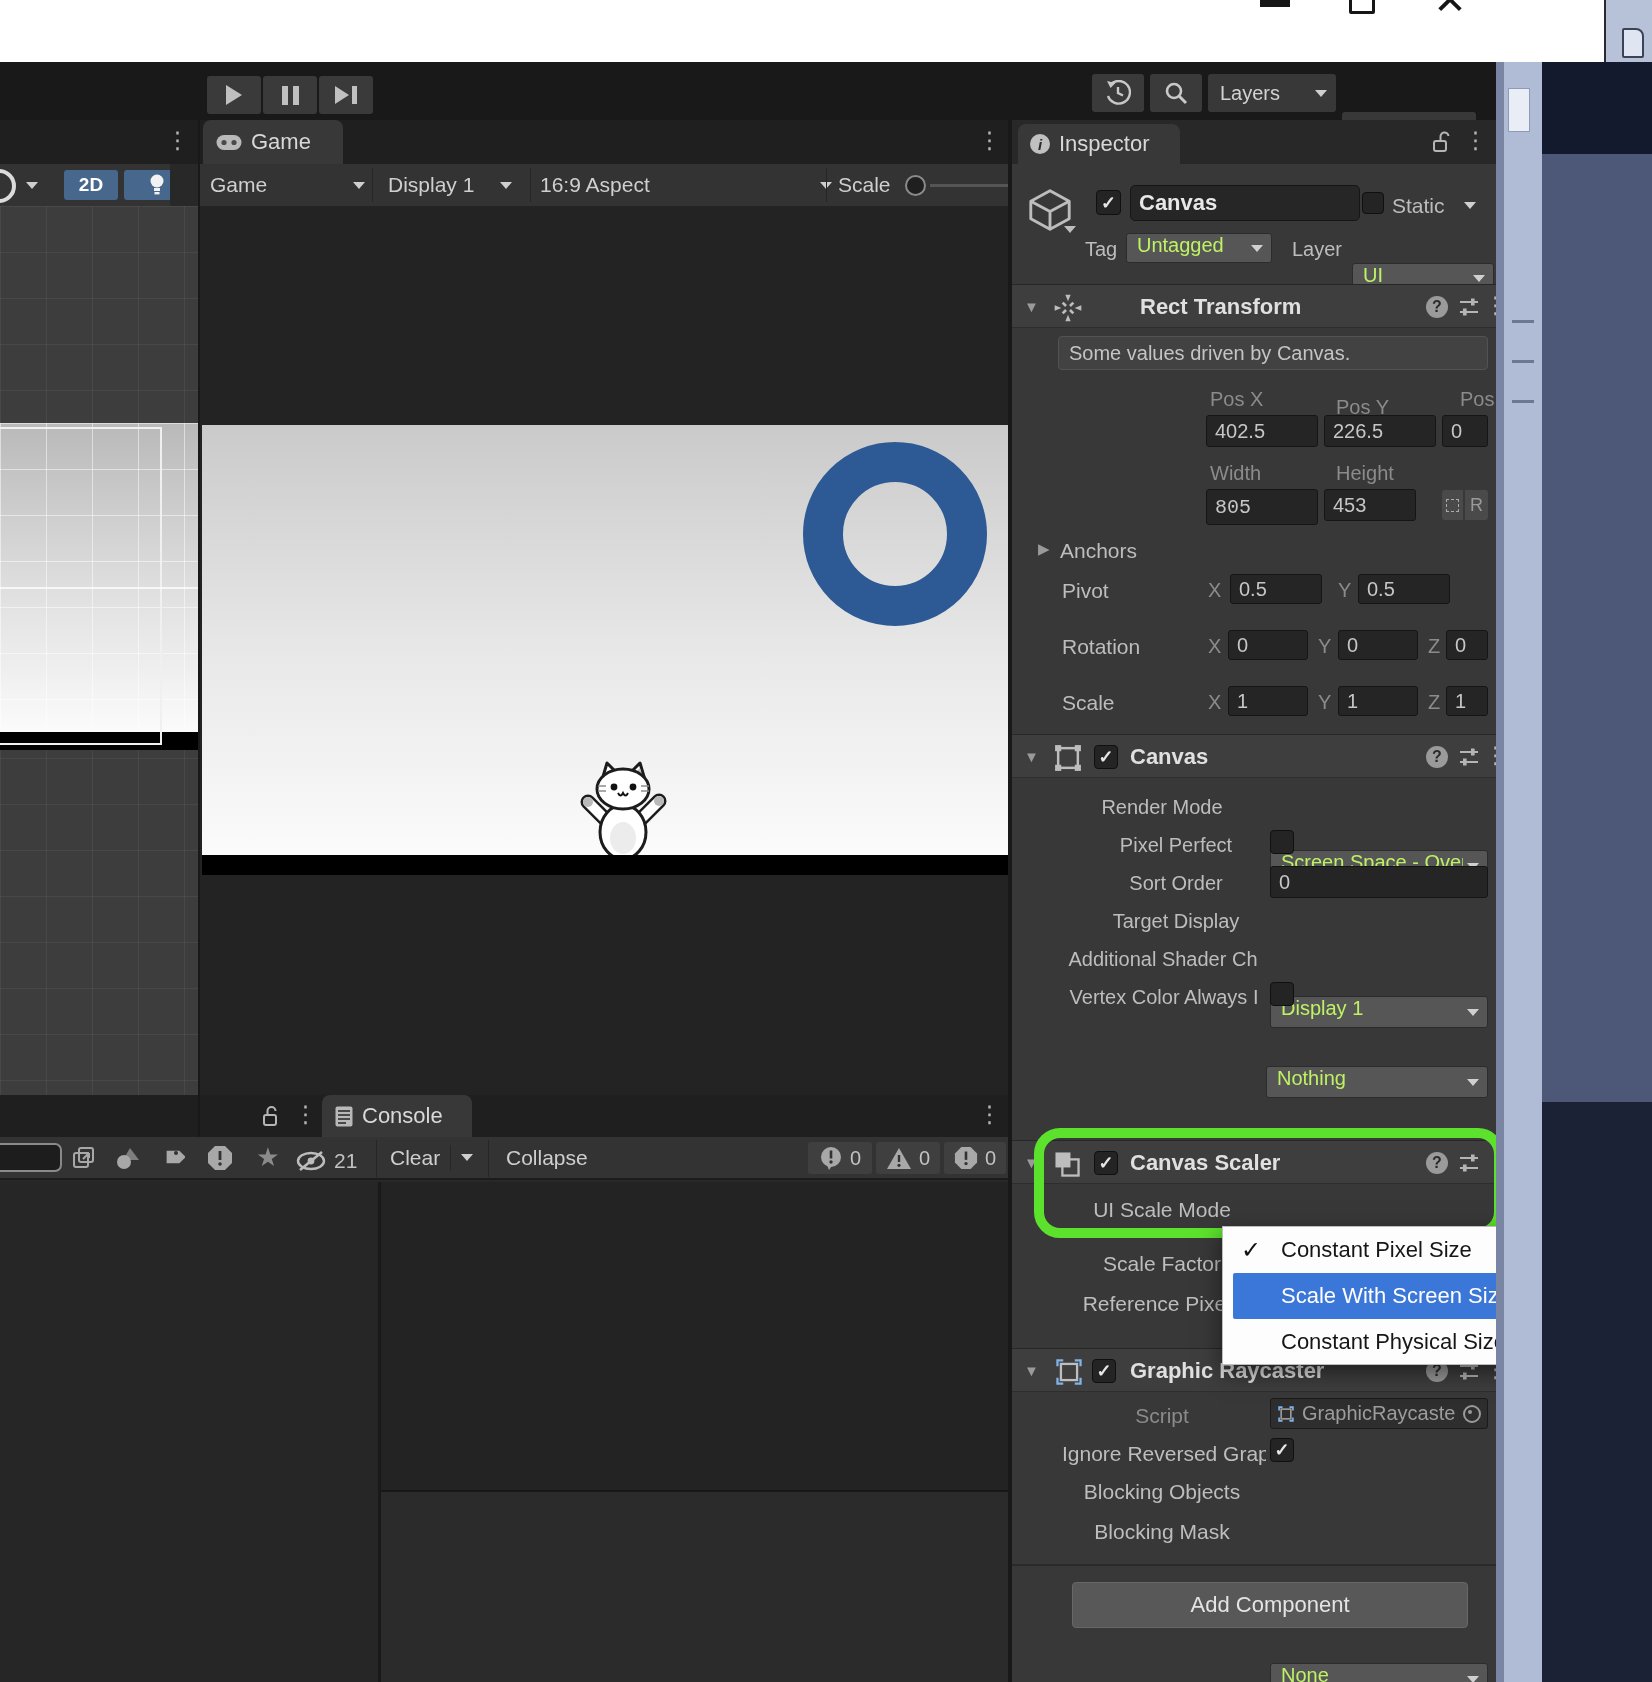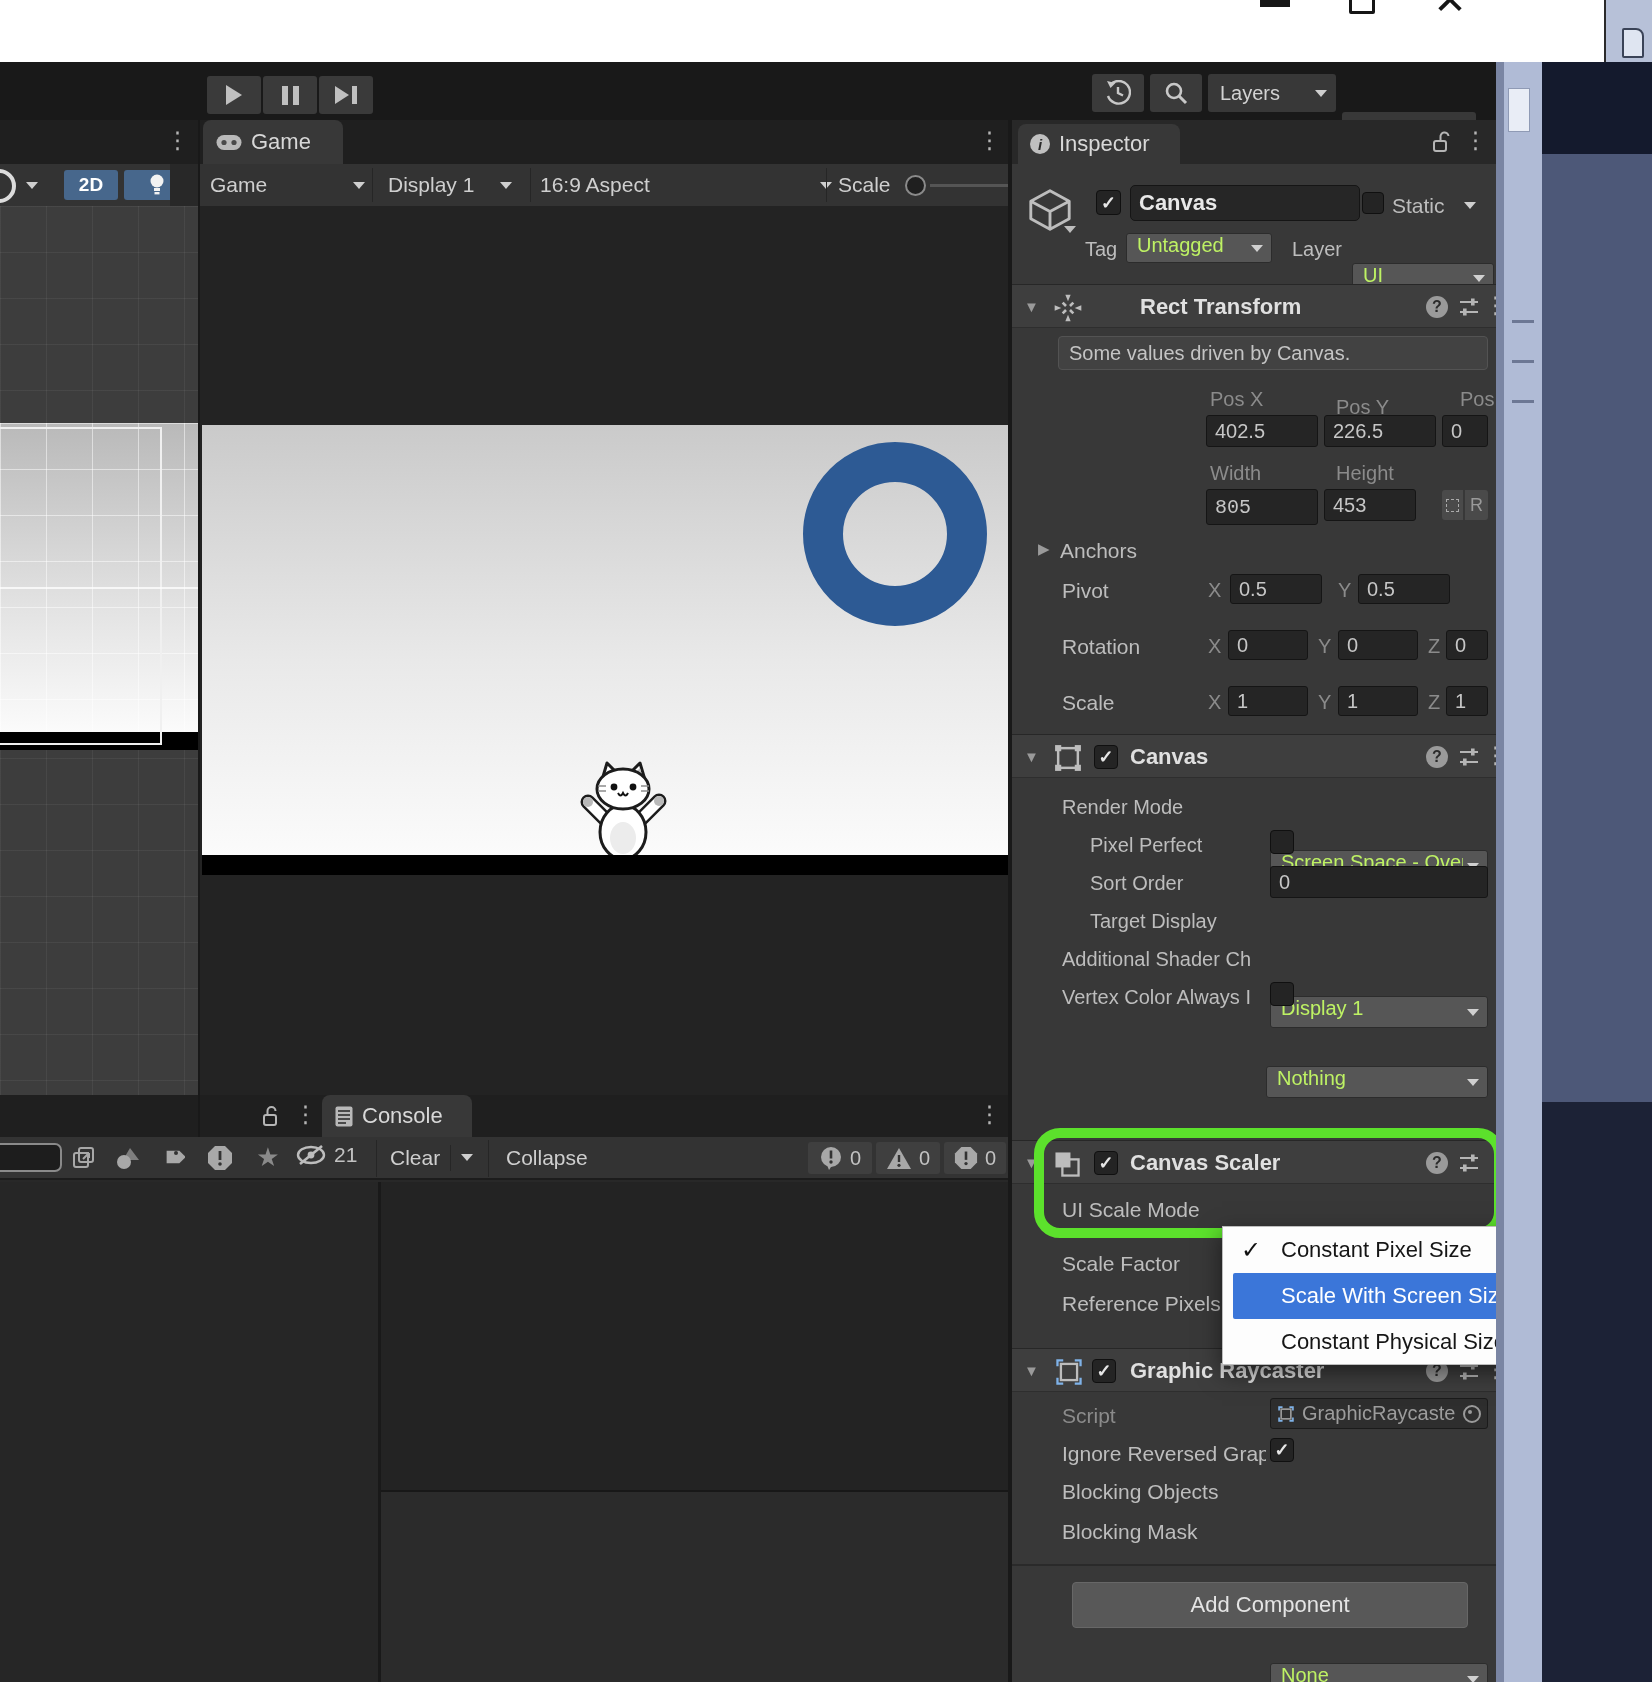--- a/index.html
+++ b/index.html
@@ -1,20 +1,20 @@
 <!DOCTYPE html>
 <html><head>
 <meta charset="utf-8">
 <style>
   html,body{margin:0;padding:0;background:#111;}
   #app{position:relative;width:1652px;height:1682px;overflow:hidden;
        font-family:"Liberation Sans",sans-serif;background:#282828;
        -webkit-font-smoothing:antialiased;}
   .abs{position:absolute;box-sizing:border-box;}
-  .lbl{color:#bdbdbd;font-size:20px;white-space:nowrap;}
+  .lbl{color:#bdbdbd;font-size:20px;white-space:nowrap;text-align:center;}
   .dim{color:#8b8b8b;}
   .nowrap{white-space:nowrap;overflow:hidden;}
   .tf{background:#252525;border:1px solid #151515;border-radius:3px;color:#c6c6c6;
       font-size:20px;display:flex;align-items:center;padding:0 8px;}
   .dd{background:#565656;border:1px solid #2c2c2c;border-radius:3px;color:#bef264;
       font-size:20px;display:flex;padding:0 24px 0 10px;position:relative;overflow:hidden;}
   .dd::after{content:"";position:absolute;right:8px;top:50%;margin-top:-3px;
       border-left:6px solid transparent;border-right:6px solid transparent;border-top:7px solid #d0d0d0;}
   .cb{background:#242424;border:1px solid #101010;border-radius:4px;display:flex;
       align-items:center;justify-content:center;color:#e6e6e6;font-size:18px;font-weight:bold;}
@@ -236,21 +236,21 @@
       <div class="abs tbtn" style="left:198px;top:6px;width:44px;height:30px;background:none;">
         <svg width="26" height="26" viewBox="0 0 26 26">
           <polygon points="8,1 18,1 25,8 25,18 18,25 8,25 1,18 1,8" fill="#a8a8a8"></polygon>
           <rect x="11.6" y="6" width="2.8" height="9" fill="#333333"></rect>
           <circle cx="13" cy="19" r="1.8" fill="#333333"></circle>
         </svg>
       </div>
       <div class="abs tbtn" style="left:246px;top:4px;width:44px;height:32px;background:none;color:#8a8a8a;font-size:26px;">
         <span>★</span>
       </div>
-      <div class="abs" style="left:294px;top:6px;width:78px;height:30px;display:flex;align-items:flex-start;gap:6px;">
+      <div class="abs" style="left:294px;top:6px;width:78px;height:30px;display:flex;align-items:flex-end;gap:6px;">
         <svg width="34" height="24" viewBox="0 0 34 24">
           <ellipse cx="17" cy="12" rx="13" ry="8" fill="none" stroke="#bdbdbd" stroke-width="2.4"></ellipse>
           <circle cx="17" cy="12" r="3.4" fill="#bdbdbd"></circle>
           <path d="M6 21 L28 3" stroke="#bdbdbd" stroke-width="2.6"></path>
         </svg>
         <span style="color:#c2c2c2;font-size:21px;">21</span>
       </div>
       <div class="abs sep-v" style="left:376px;top:3px;height:37px;"></div>
       <div class="abs" style="left:382px;top:0;height:41px;display:flex;align-items:center;color:#cfcfcf;font-size:21px;gap:10px;padding:0 8px;">
         <span>Clear</span>

